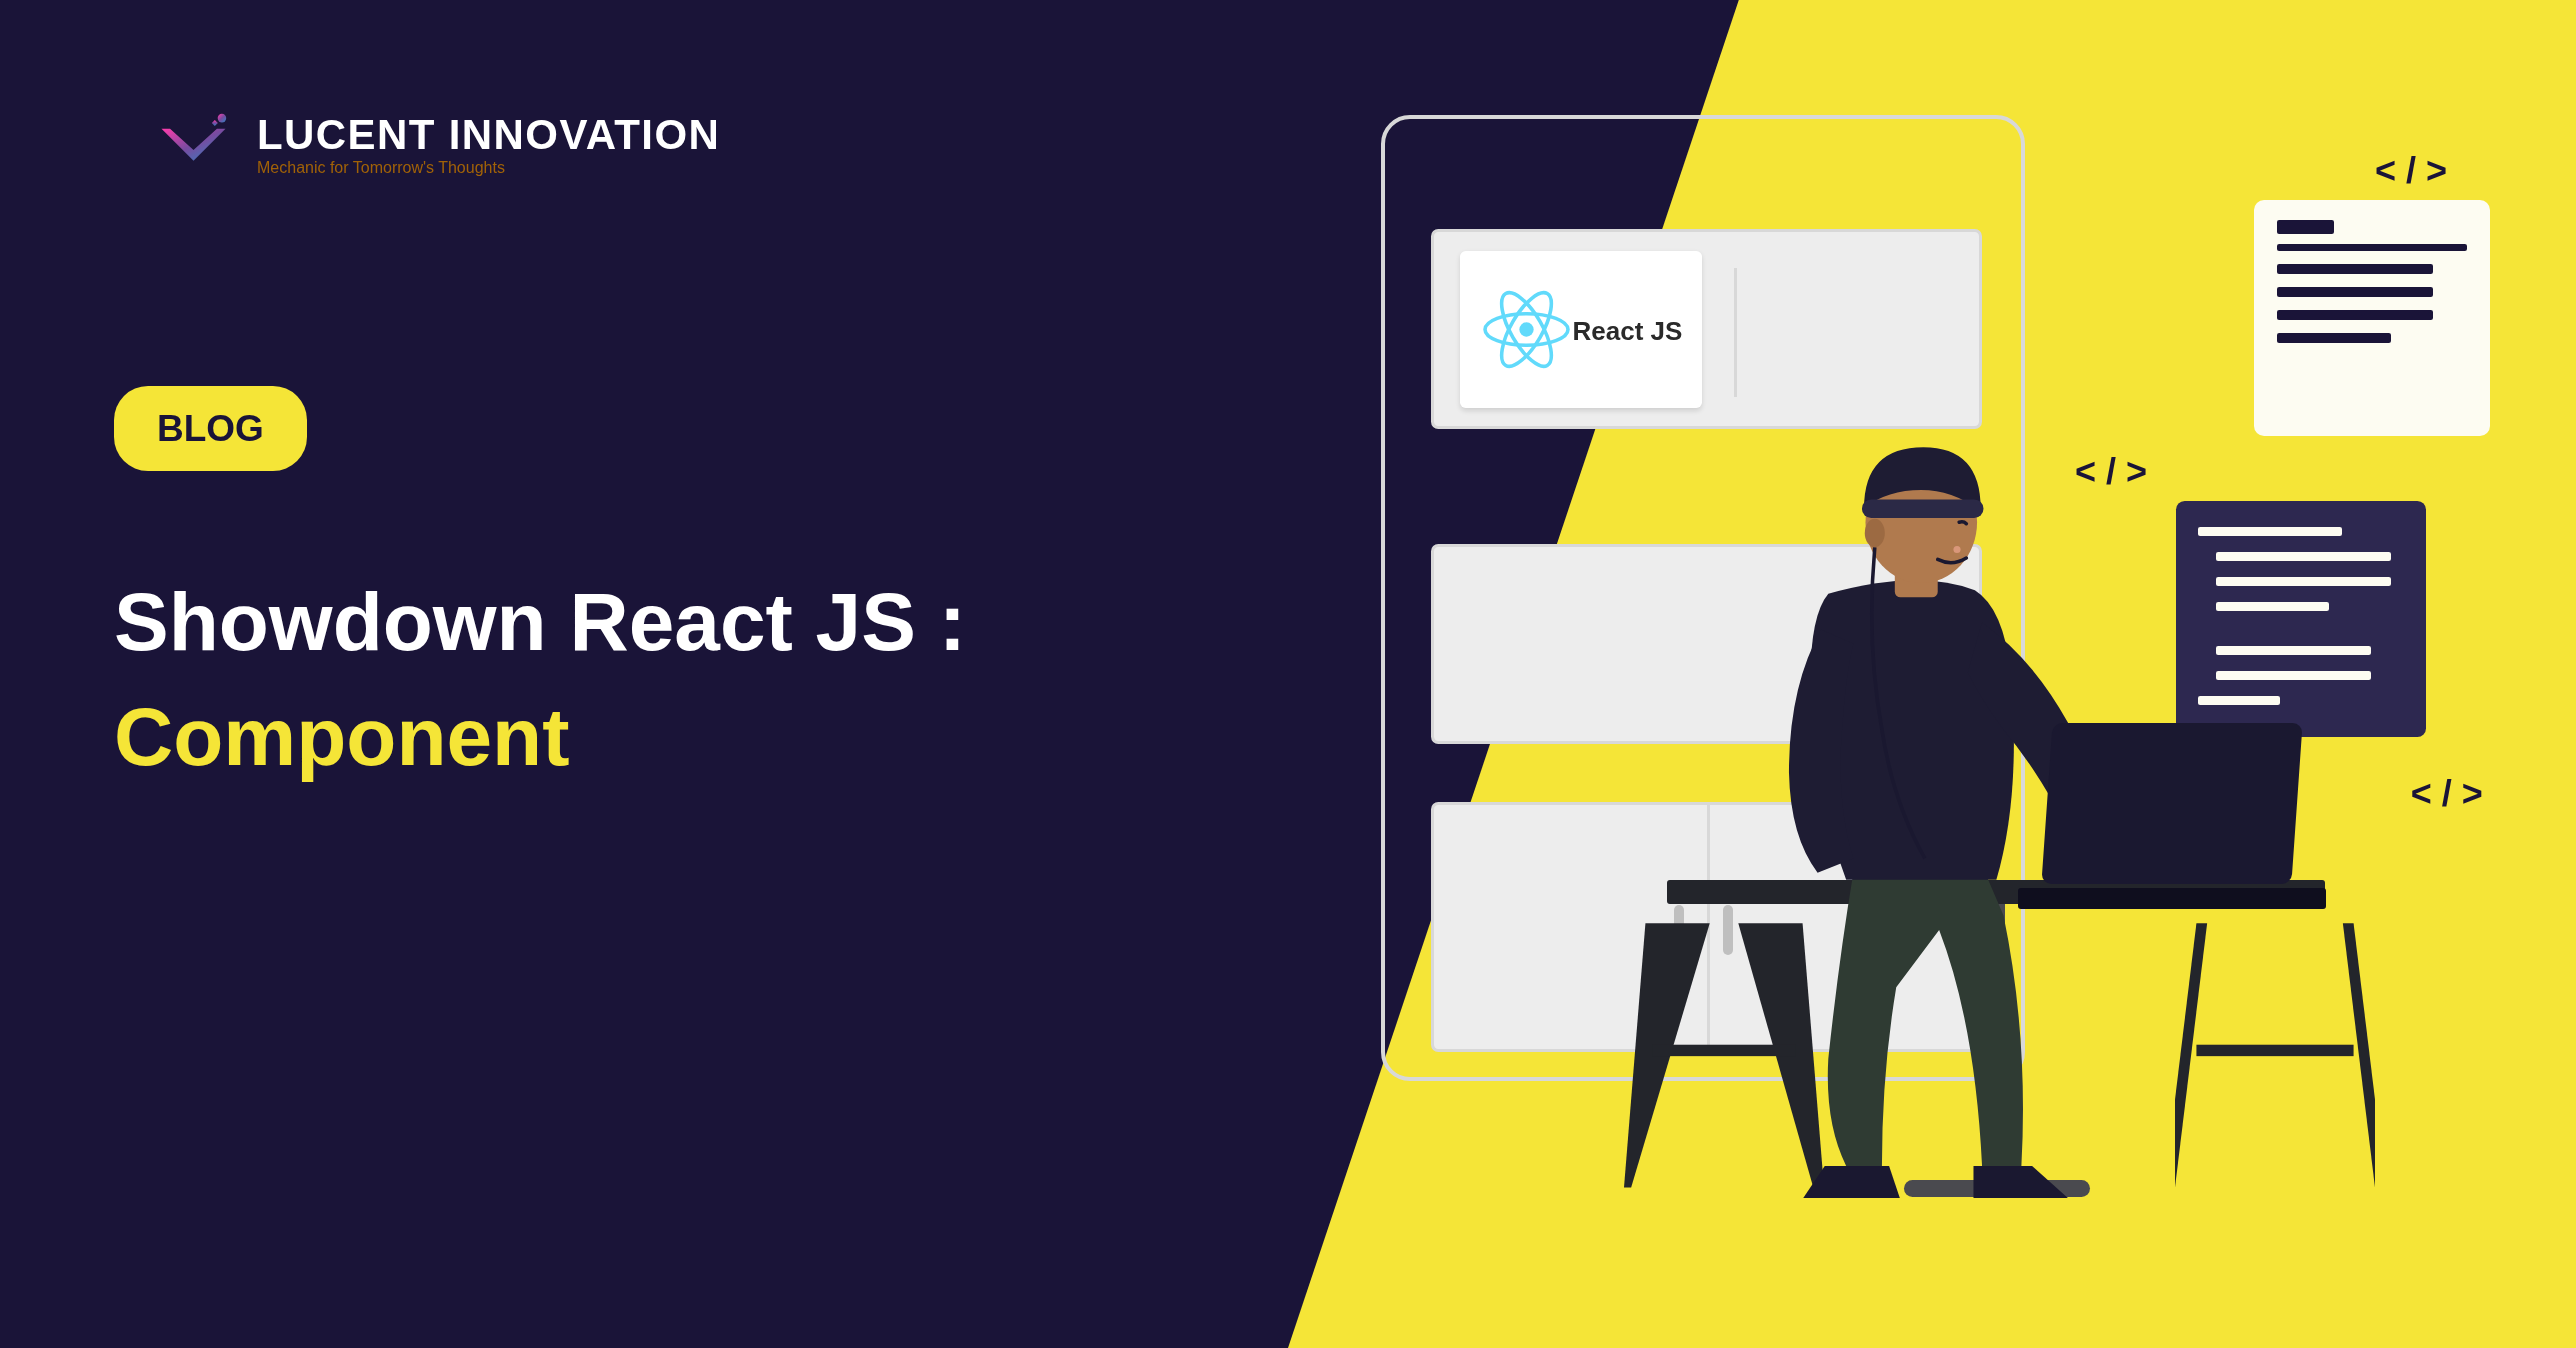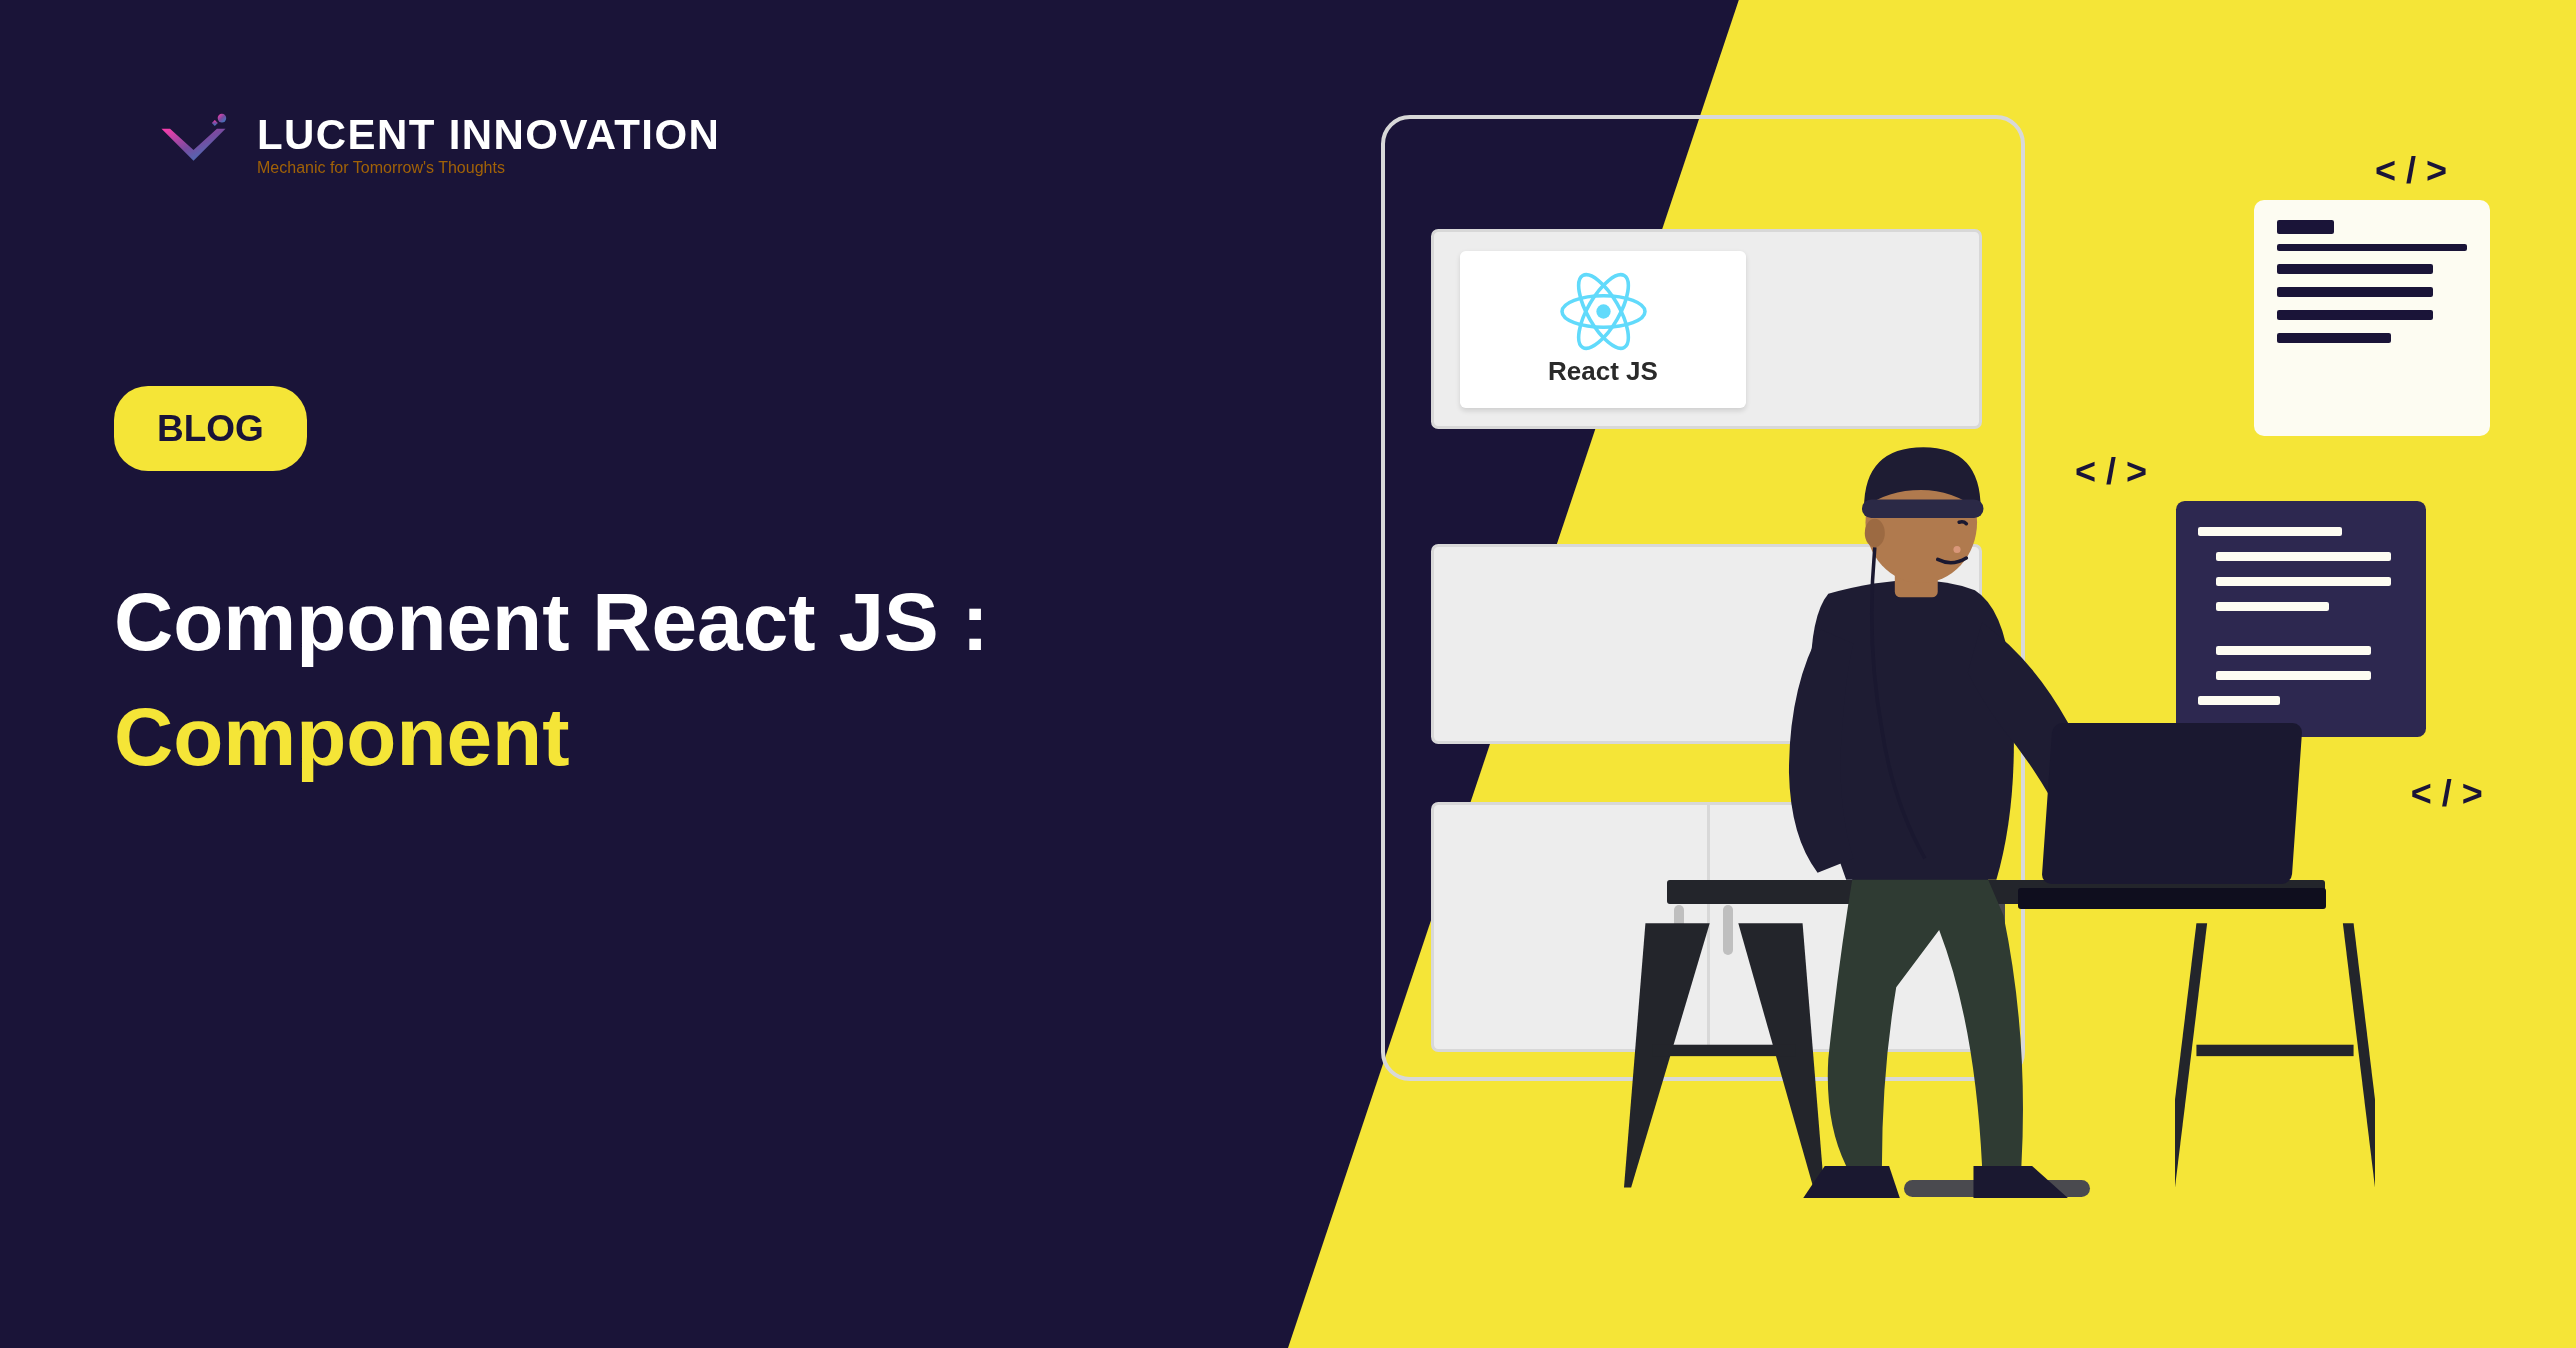--- a/index.html
+++ b/index.html
@@ -152,26 +152,26 @@
   top: 100px;
 }
 .cabinet-handle.left { left: 44%; }
 .cabinet-handle.right { left: 53%; }
 
 
 .react-card {
   position: absolute;
   top: 165px;
   left: 79px;
-  width: 286px;
+  width: 242px;
   height: 157px;
   background: #fff;
   border-radius: 5.7px;
   display: flex;
-  flex-direction: column;
+  flex-direction: row;
   align-items: center;
   justify-content: center;
   box-shadow: 0 2.1px 5.7px rgba(0,0,0,0.12);
 }
 .react-atom { width: 93px; height: 79px; }
 .react-label {
   color: #2a2a2a;
   font-size: 26px;
   font-weight: 700;
   margin-top: 4.3px;
@@ -352,21 +352,21 @@
   </svg>
   <div class="logo-text-block">
     <div class="logo-title">LUCENT INNOVATION</div>
     <div class="logo-tagline">Mechanic for Tomorrow's Thoughts</div>
   </div>
 </div>
 
 <div class="blog-badge">BLOG</div>
 
 <div class="heading">
-  <div class="heading-line-white">Component React JS :</div>
+  <div class="heading-line-white">Showdown React JS :</div>
   <div class="heading-line-yellow">Component</div>
 </div>
 
 <div class="scene">
 
   <div class="shelf-frame"></div>
   <div class="shelf-top">
     <div class="shelf-divider"></div>
   </div>
   <div class="shelf-bottom"></div>

